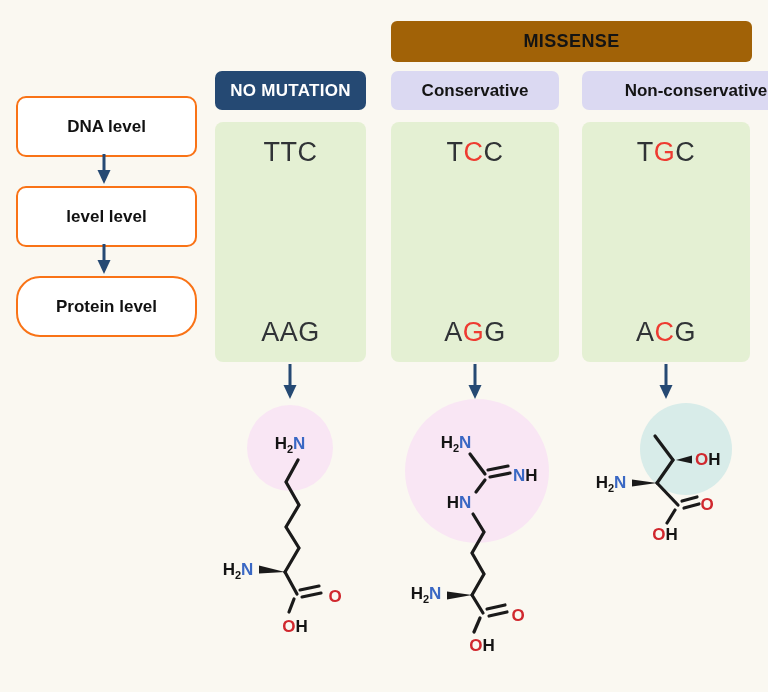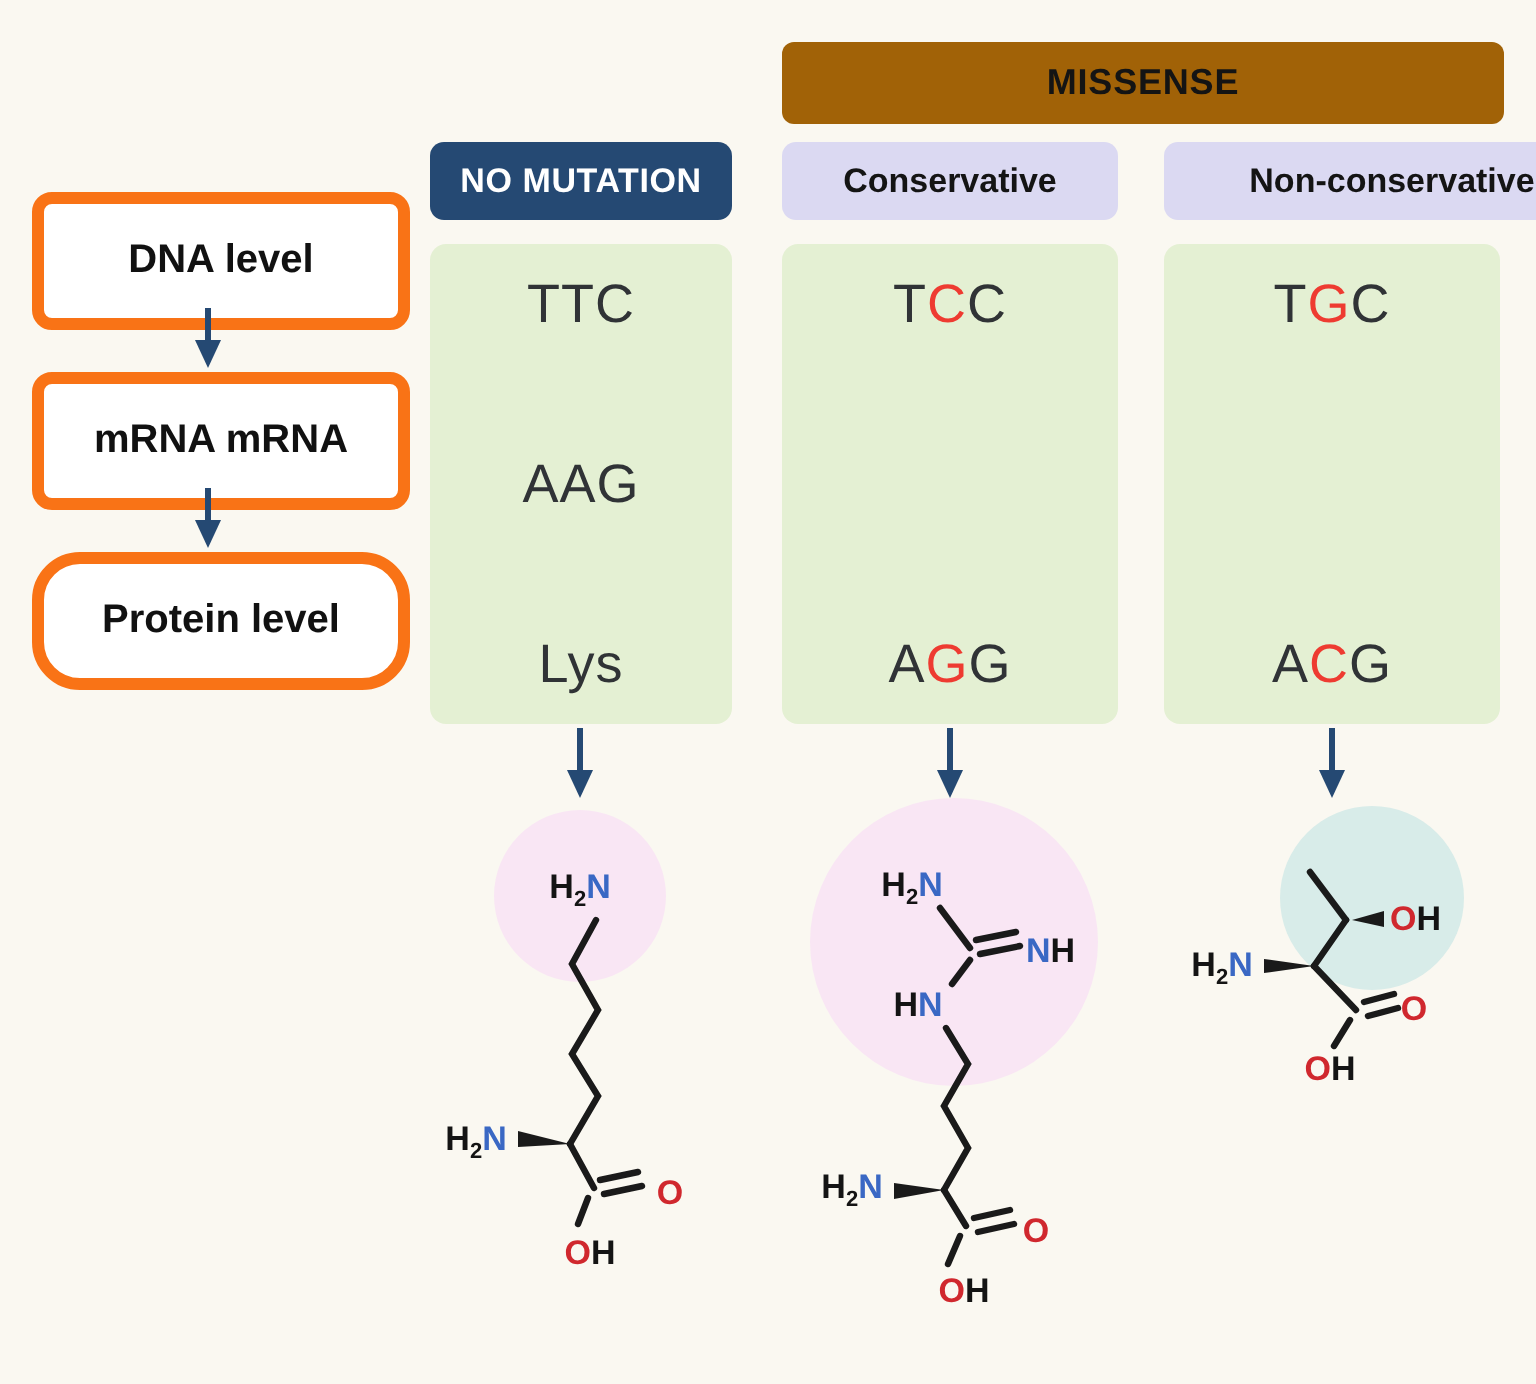--- a/index.html
+++ b/index.html
@@ -10,22 +10,22 @@
   .banner{position:absolute;left:391px;top:21px;width:361px;height:41px;background:#a16207;
     border-radius:6px;display:flex;align-items:center;justify-content:center;
     font-weight:bold;font-size:18px;color:#141414;letter-spacing:.4px;}
   .chip{position:absolute;top:71px;height:39px;border-radius:7px;display:flex;
     align-items:center;justify-content:center;font-weight:bold;font-size:17px;color:#141414;}
   .chip.navy{background:#254973;color:#FFFFFF;letter-spacing:.3px;}
   .chip.lav{background:#DBD9F2;}
 
   
   .flow-box{position:absolute;left:16px;width:177px;height:57px;background:#FFFFFF;
-    border:6px solid #f97316;border-radius:10px;display:flex;align-items:center;
-    justify-content:center;font-weight:bold;font-size:20px;color:#111;}
+    border:2px solid #f97316;border-radius:10px;display:flex;align-items:center;
+    justify-content:center;font-weight:bold;font-size:17px;color:#111;}
   .flow-arrow{position:absolute;left:96px;width:16px;height:31px;}
 
   
   .codon-box{position:absolute;top:122px;height:240px;background:#E4F0D3;border-radius:8px;
     display:flex;flex-direction:column;justify-content:space-between;}
   .codon,.residue{height:60px;display:flex;align-items:center;justify-content:center;
     font-size:27px;color:#303336;letter-spacing:.5px;}
   .codon .red,.residue.red{color:#EE3B31;}
 
   
@@ -60,42 +60,41 @@
   </div>
 
   <div class="flow-box" style="top:96px;">
     <span>DNA level</span>
   </div>
   <svg class="flow-arrow" style="top:154px;" viewBox="0 0 16 31">
     <line x1="8" y1="0" x2="8" y2="17" stroke="#254973" stroke-width="3"></line>
     <polygon points="1.5,16 14.5,16 8,30" fill="#254973"></polygon>
   </svg>
   <div class="flow-box" style="top:186px;">
-    <span>mRNA mRNA</span>
+    <span>level level</span>
   </div>
   <svg class="flow-arrow" style="top:244px;" viewBox="0 0 16 31">
     <line x1="8" y1="0" x2="8" y2="17" stroke="#254973" stroke-width="3"></line>
     <polygon points="1.5,16 14.5,16 8,30" fill="#254973"></polygon>
   </svg>
   <div class="flow-box" style="top:276px;border-radius:24px;">
     <span>Protein level</span>
   </div>
 
   <div class="codon-box" style="left:215px;width:151px;">
     <div class="codon">
         <span>T</span>
         <span>T</span>
         <span>C</span>
       </div>
     <div class="codon">
         <span>A</span>
         <span>A</span>
         <span>G</span>
       </div>
-    <div class="residue">Lys</div>
   </div>
   <div class="codon-box" style="left:391px;width:168px;">
     <div class="codon">
         <span>T</span>
         <span class="red">C</span>
         <span>C</span>
       </div>
     <div class="codon">
         <span>A</span>
         <span class="red">G</span>

